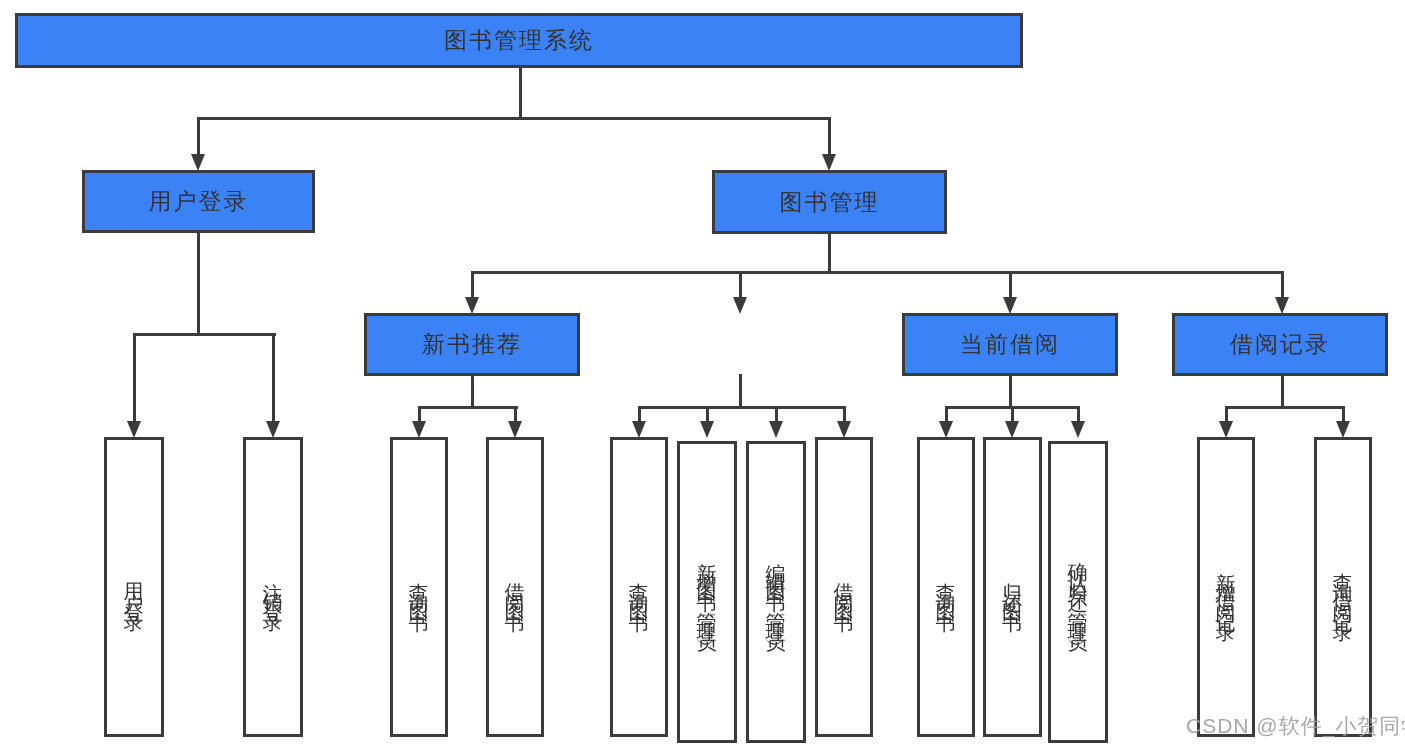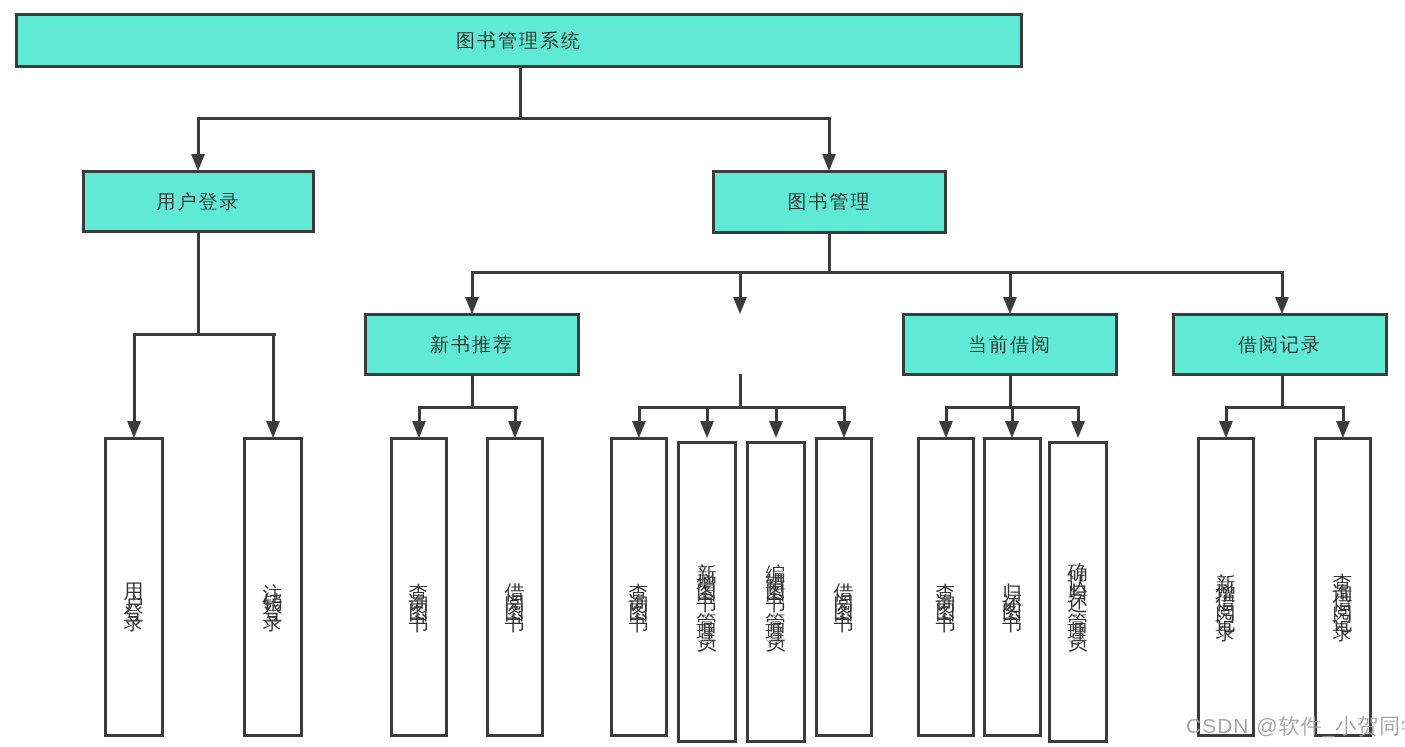--- a/index.html
+++ b/index.html
@@ -5,23 +5,23 @@
   html,body { margin:0; padding:0; background:#fff; }
   .stage {
     position:relative; width:1405px; height:747px;
     background:var(--background,#ffffff);
     font-family:"Liberation Sans","DejaVu Sans",sans-serif;
     color:var(--text,#333333);
     overflow:hidden;
   }
   .box {
     position:absolute; box-sizing:border-box;
-    border:3px solid var(--line,#3b3b3b); background:#5eead4;
+    border:3px solid var(--line,#3b3b3b); background:#3b82f6;
     display:flex; align-items:center; justify-content:center;
-    font-size:19px; letter-spacing:2px; white-space:nowrap;
+    font-size:23px; letter-spacing:2px; white-space:nowrap;
   }
   .leaf {
     position:absolute; box-sizing:border-box;
     border:3px solid var(--line,#3b3b3b); background:#fff;
     display:flex; align-items:center; justify-content:center;
   }
   .vtext {
     writing-mode:vertical-rl; text-orientation:mixed;
     font-size:20px; letter-spacing:10px; line-height:1.1; white-space:nowrap;
   }

